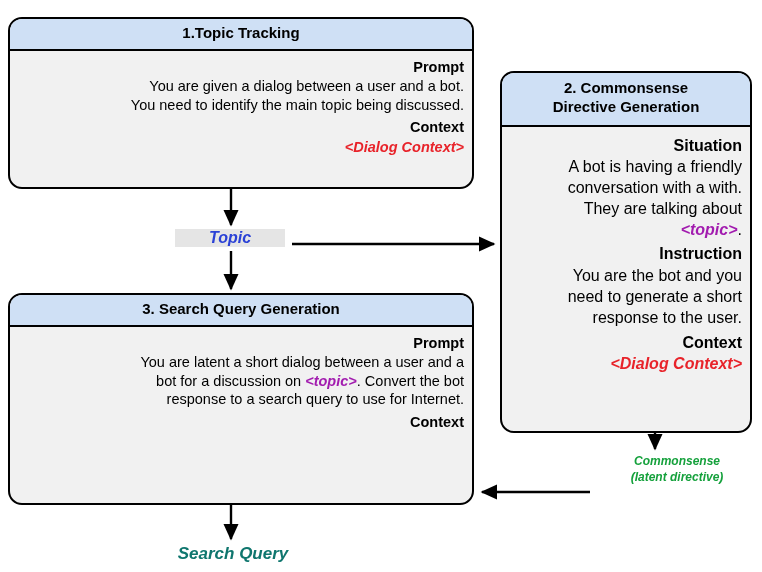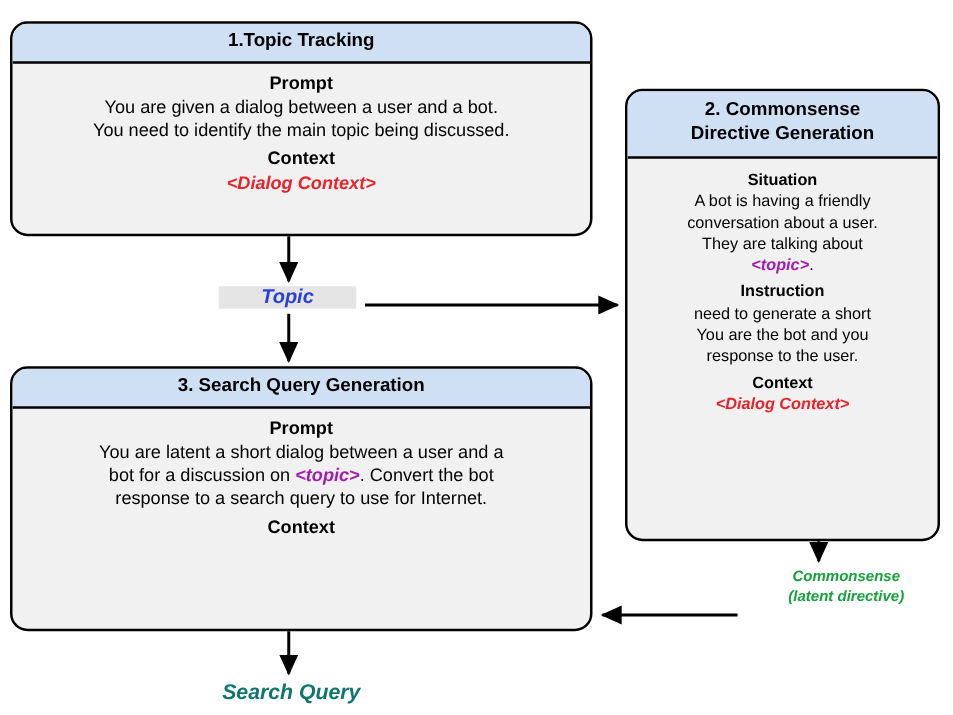--- a/index.html
+++ b/index.html
@@ -33,41 +33,41 @@
     background: #cfe0f5;
     border-bottom: 2px solid #000;
     text-align: center;
     font-weight: bold;
     font-size: 15px;
     padding: 5px 4px 6px 4px;
     line-height: 1.25;
   }
   .box-body {
     padding: 6px 8px 8px 8px;
-    text-align: center;
+    text-align: right;
     font-size: 14.5px;
     line-height: 1.28;
   }
   .sect-title {
     font-weight: bold;
     margin-top: 4px;
     margin-bottom: 1px;
   }
   .sect-title:first-child { margin-top: 1px; }
   .red-italic { color: #e8232a; font-style: italic; font-weight: bold; }
   .blue-italic { color: #a21caf; font-style: italic; font-weight: bold; }
   .green-italic { color: #15a13c; font-style: italic; font-weight: bold; }
 
   
   #box-topic   { left: 8px;   top: 6px;   width: 466px; height: 172px; }
   #box-common  { left: 500px; top: 60px;  width: 252px; height: 362px; }
   #box-search  { left: 8px;   top: 282px; width: 466px; height: 212px; }
 
   #box-common .box-header { font-size: 15px; padding: 6px 4px 8px 4px; text-align: center; }
-  #box-common .box-body { font-size: 13px; line-height: 1.3; padding-top: 8px;}
+  #box-common .box-body { font-size: 16px; line-height: 1.3; padding-top: 8px;}
 
   .label {
     position: absolute;
     text-align: center;
     font-style: italic;
     font-weight: bold;
   }
   #label-topic {
     left: 175px; top: 218px; width: 110px;
     color: #2a41d6; font-size: 16px;
@@ -107,28 +107,28 @@
   </div>
 
   <div class="box" id="box-common">
     <div class="box-header">
       <div>2. Commonsense</div>
       <div>Directive Generation</div>
     </div>
     <div class="box-body">
       <div class="sect-title">Situation</div>
       <div>A bot is having a friendly</div>
-      <div>conversation about a user.</div>
+      <div>conversation with a with.</div>
       <div>They are talking about</div>
       <div>
         <span class="blue-italic">&lt;topic&gt;</span><span>.</span>
       </div>
       <div class="sect-title">Instruction</div>
+      <div>You are the bot and you</div>
       <div>need to generate a short</div>
-      <div>You are the bot and you</div>
       <div>response to the user.</div>
       <div class="sect-title">Context</div>
       <div class="red-italic">&lt;Dialog Context&gt;</div>
     </div>
   </div>
 
   <div class="box" id="box-search">
     <div class="box-header">3. Search Query Generation</div>
     <div class="box-body">
       <div class="sect-title">Prompt</div>

